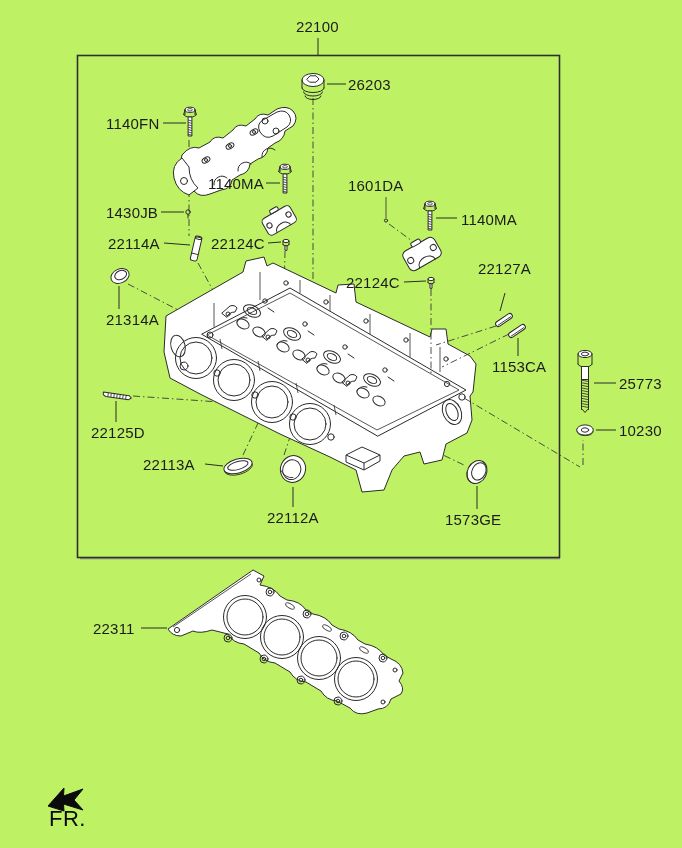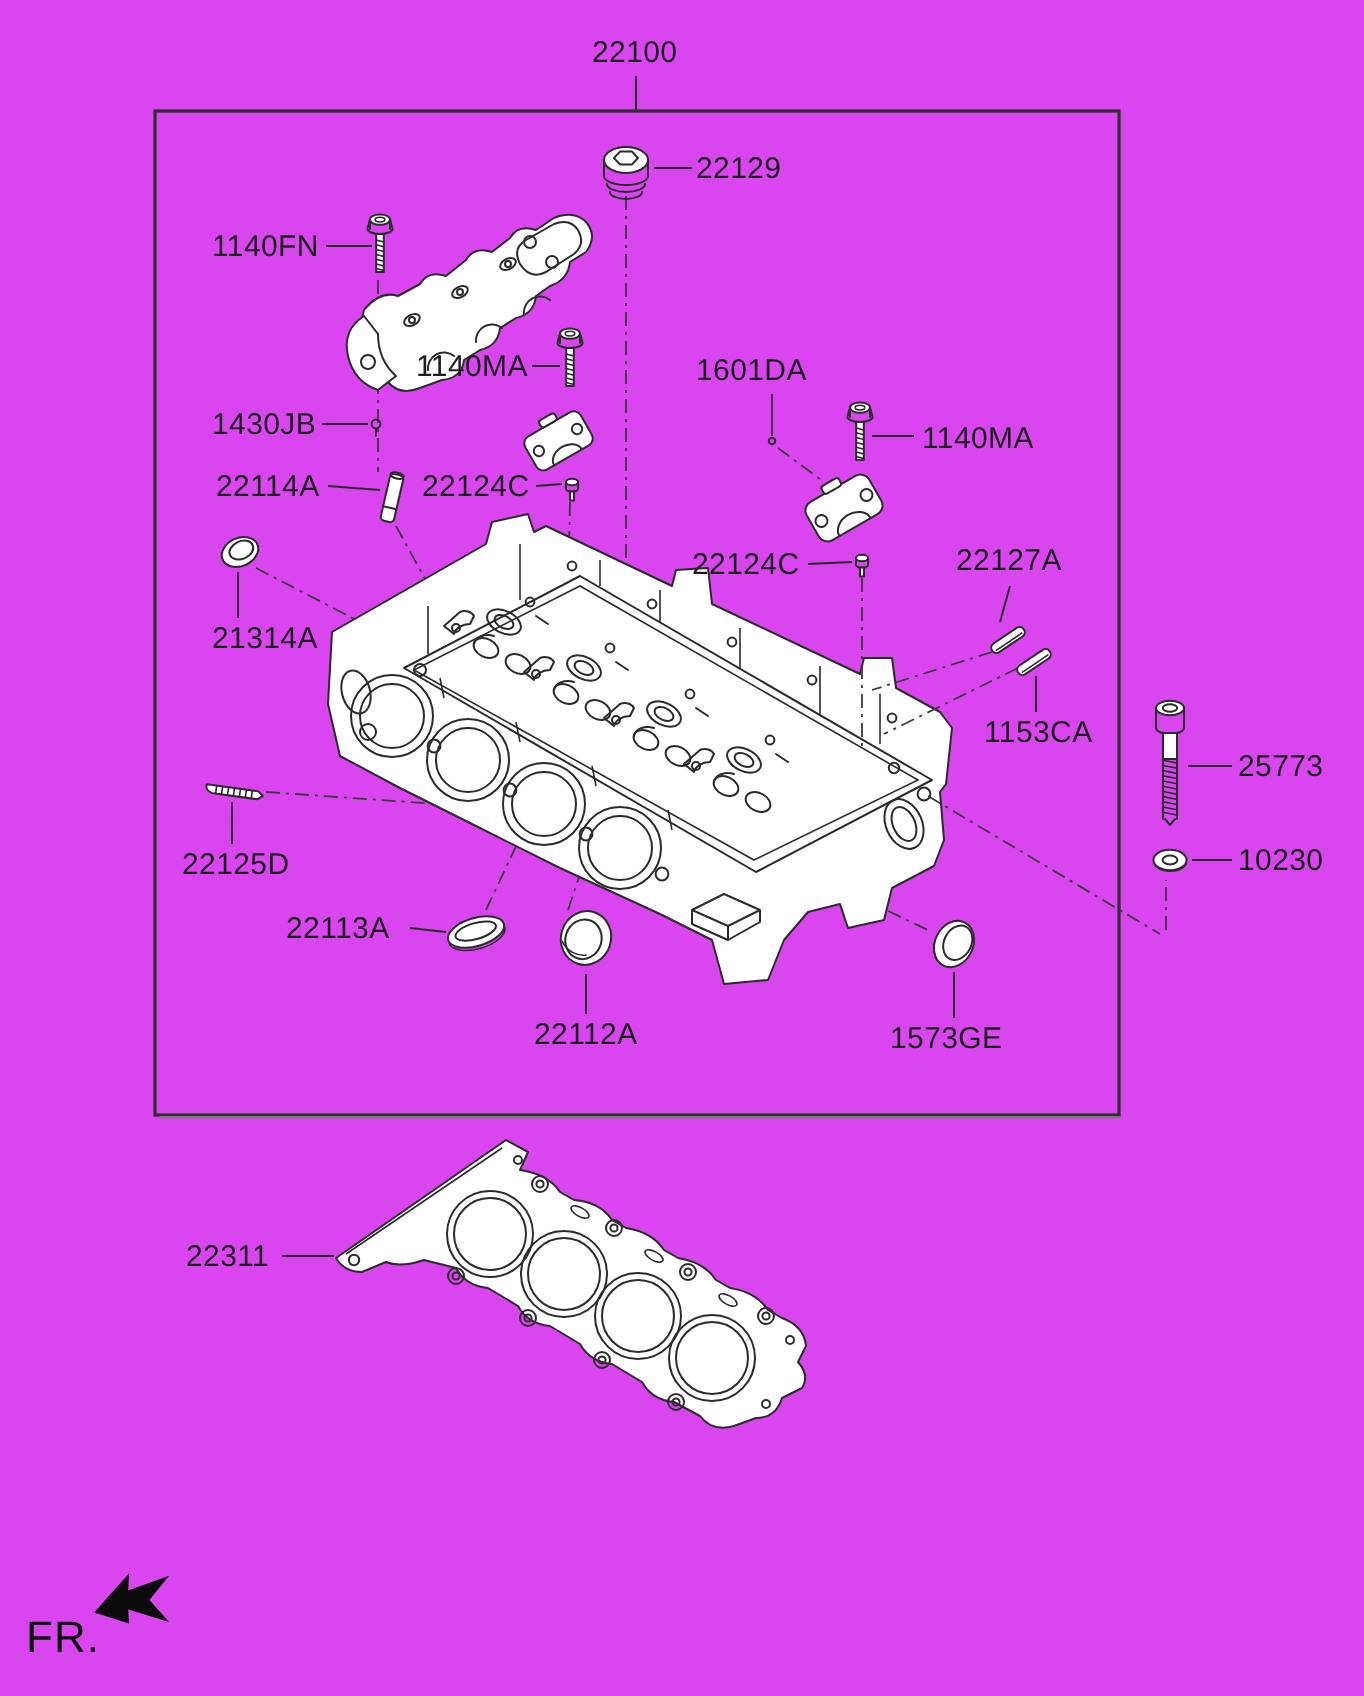--- a/index.html
+++ b/index.html
@@ -1,21 +1,21 @@
 <!DOCTYPE html>
 <html><head>
 <meta charset="utf-8">
 <style>
   html,body{margin:0;padding:0;background:#ffffff;}
-  #canvas{position:relative;width:682px;height:848px;background:#d946ef;overflow:hidden;
+  #canvas{position:relative;width:682px;height:848px;background:#bef264;overflow:hidden;
           font-family:"Liberation Sans", sans-serif;}
   svg{position:absolute;left:0;top:0;}
   .callout{position:absolute;font-size:15px;line-height:17px;letter-spacing:.2px;
            color:#1c1c1c;white-space:nowrap;}
-  .fr{position:absolute;font-size:22px;line-height:22px;color:#0b0b0b;letter-spacing:.5px;}
+  .fr{position:absolute;font-size:22px;line-height:22px;color:#0b0b0b;letter-spacing:.5px;margin-left:36px;}
   .art{stroke:#2b2b2b;stroke-width:1;fill:none;stroke-linejoin:round;stroke-linecap:round;}
   .artf{stroke:#2b2b2b;stroke-width:1;fill:#ffffff;stroke-linejoin:round;}
   .lead{stroke:#2b2b2b;stroke-width:1;}
   .dd{stroke:#3a3a3a;stroke-width:.9;fill:none;stroke-dasharray:7 3 1.5 3;}
   .thin{stroke:#2b2b2b;stroke-width:.8;fill:none;}
 </style>
 </head>
 <body>
 
 <div id="canvas">
@@ -326,30 +326,30 @@
       <ellipse cx="-9" cy="13" rx="6.5" ry="4.5" transform="rotate(26 -9 13)"></ellipse>
       <ellipse cx="7" cy="21" rx="6.5" ry="4.5" transform="rotate(26 7 21)"></ellipse>
       <path d="M-15,11 a7,5 0 0 1 10,-4"></path>
       <circle cx="13" cy="-10" r="2.2"></circle>
       <line x1="16" y1="-3" x2="22" y2="1"></line>
     </g>
   </defs>
 </svg>
 
 <div class="callout" style="left:296px;top:18px">22100</div>
-<div class="callout" style="left:348px;top:76px">22129</div>
+<div class="callout" style="left:348px;top:76px">26203</div>
 <div class="callout" style="left:106px;top:115px">1140FN</div>
 <div class="callout" style="left:208px;top:175px">1140MA</div>
 <div class="callout" style="left:348px;top:177px">1601DA</div>
 <div class="callout" style="left:461px;top:211px">1140MA</div>
 <div class="callout" style="left:106px;top:204px">1430JB</div>
 <div class="callout" style="left:108px;top:235px">22114A</div>
 <div class="callout" style="left:211px;top:235px">22124C</div>
 <div class="callout" style="left:346px;top:274px">22124C</div>
-<div class="callout" style="left:478px;top:272px">22127A</div>
+<div class="callout" style="left:478px;top:260px">22127A</div>
 <div class="callout" style="left:106px;top:311px">21314A</div>
 <div class="callout" style="left:492px;top:358px">1153CA</div>
 <div class="callout" style="left:619px;top:375px">25773</div>
 <div class="callout" style="left:91px;top:424px">22125D</div>
 <div class="callout" style="left:619px;top:422px">10230</div>
 <div class="callout" style="left:143px;top:456px">22113A</div>
 <div class="callout" style="left:267px;top:509px">22112A</div>
 <div class="callout" style="left:445px;top:511px">1573GE</div>
 <div class="callout" style="left:93px;top:620px">22311</div>
 <div class="fr" style="left:13px;top:808px">FR.</div>

